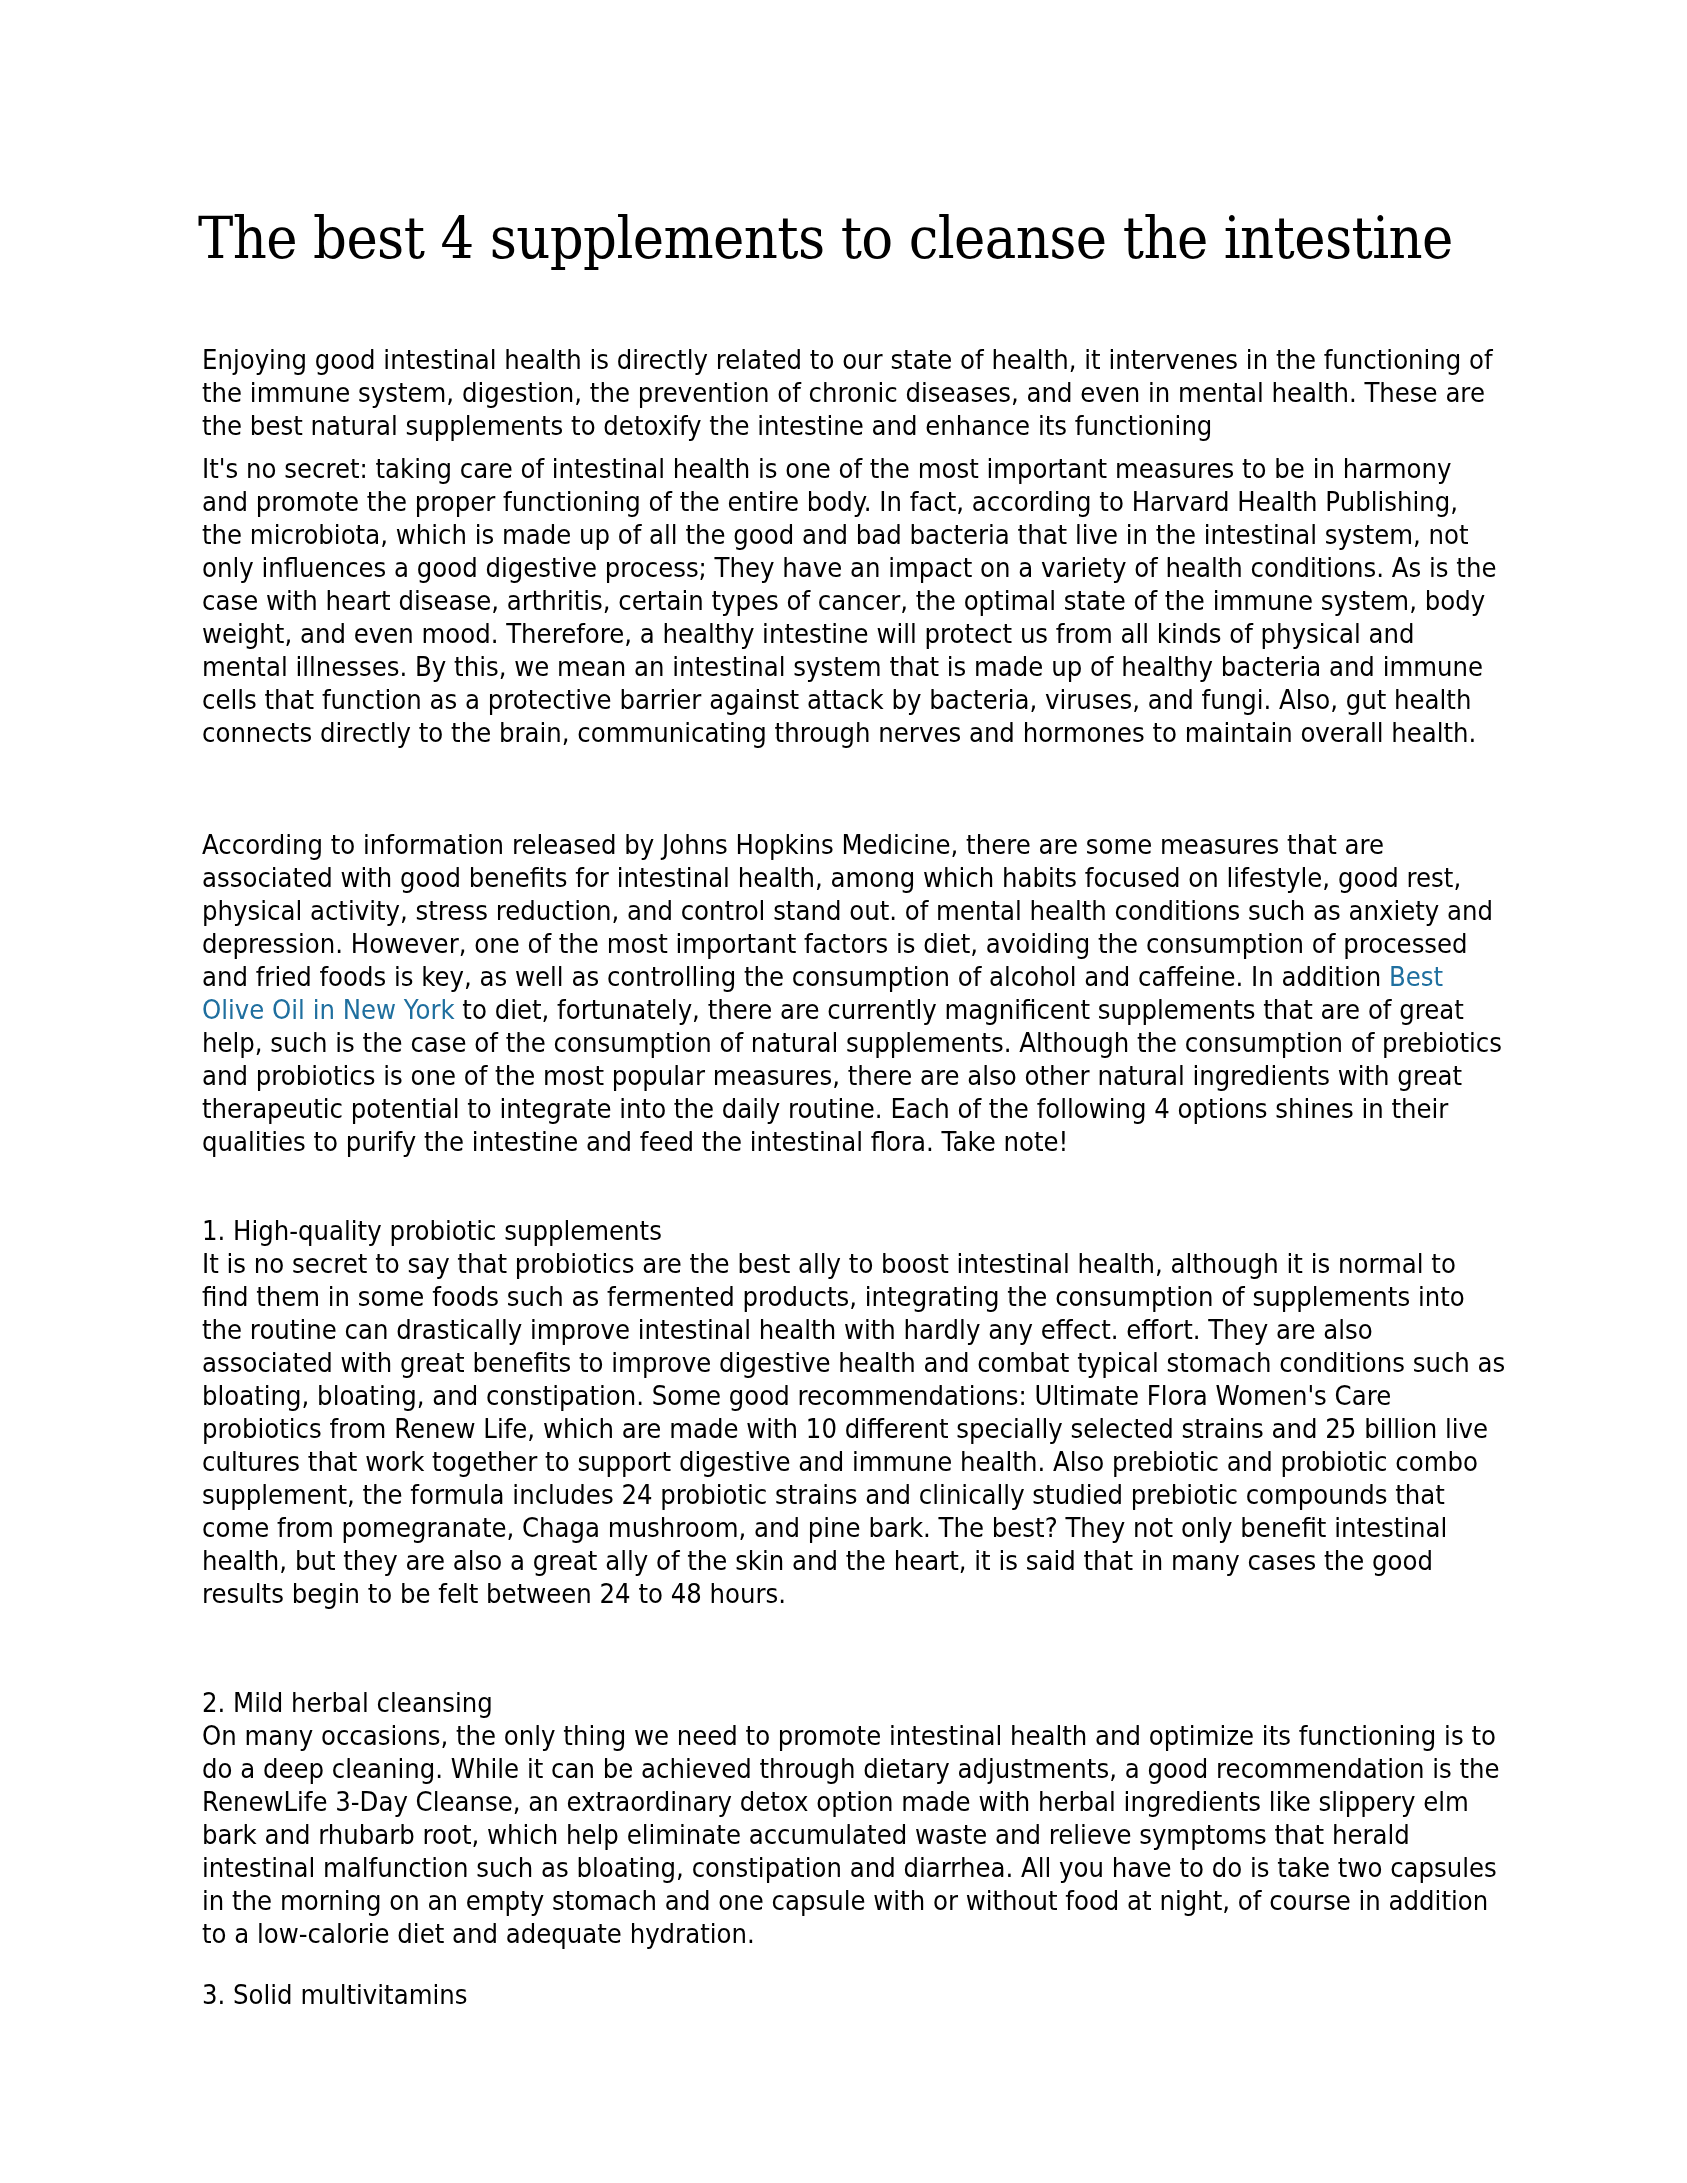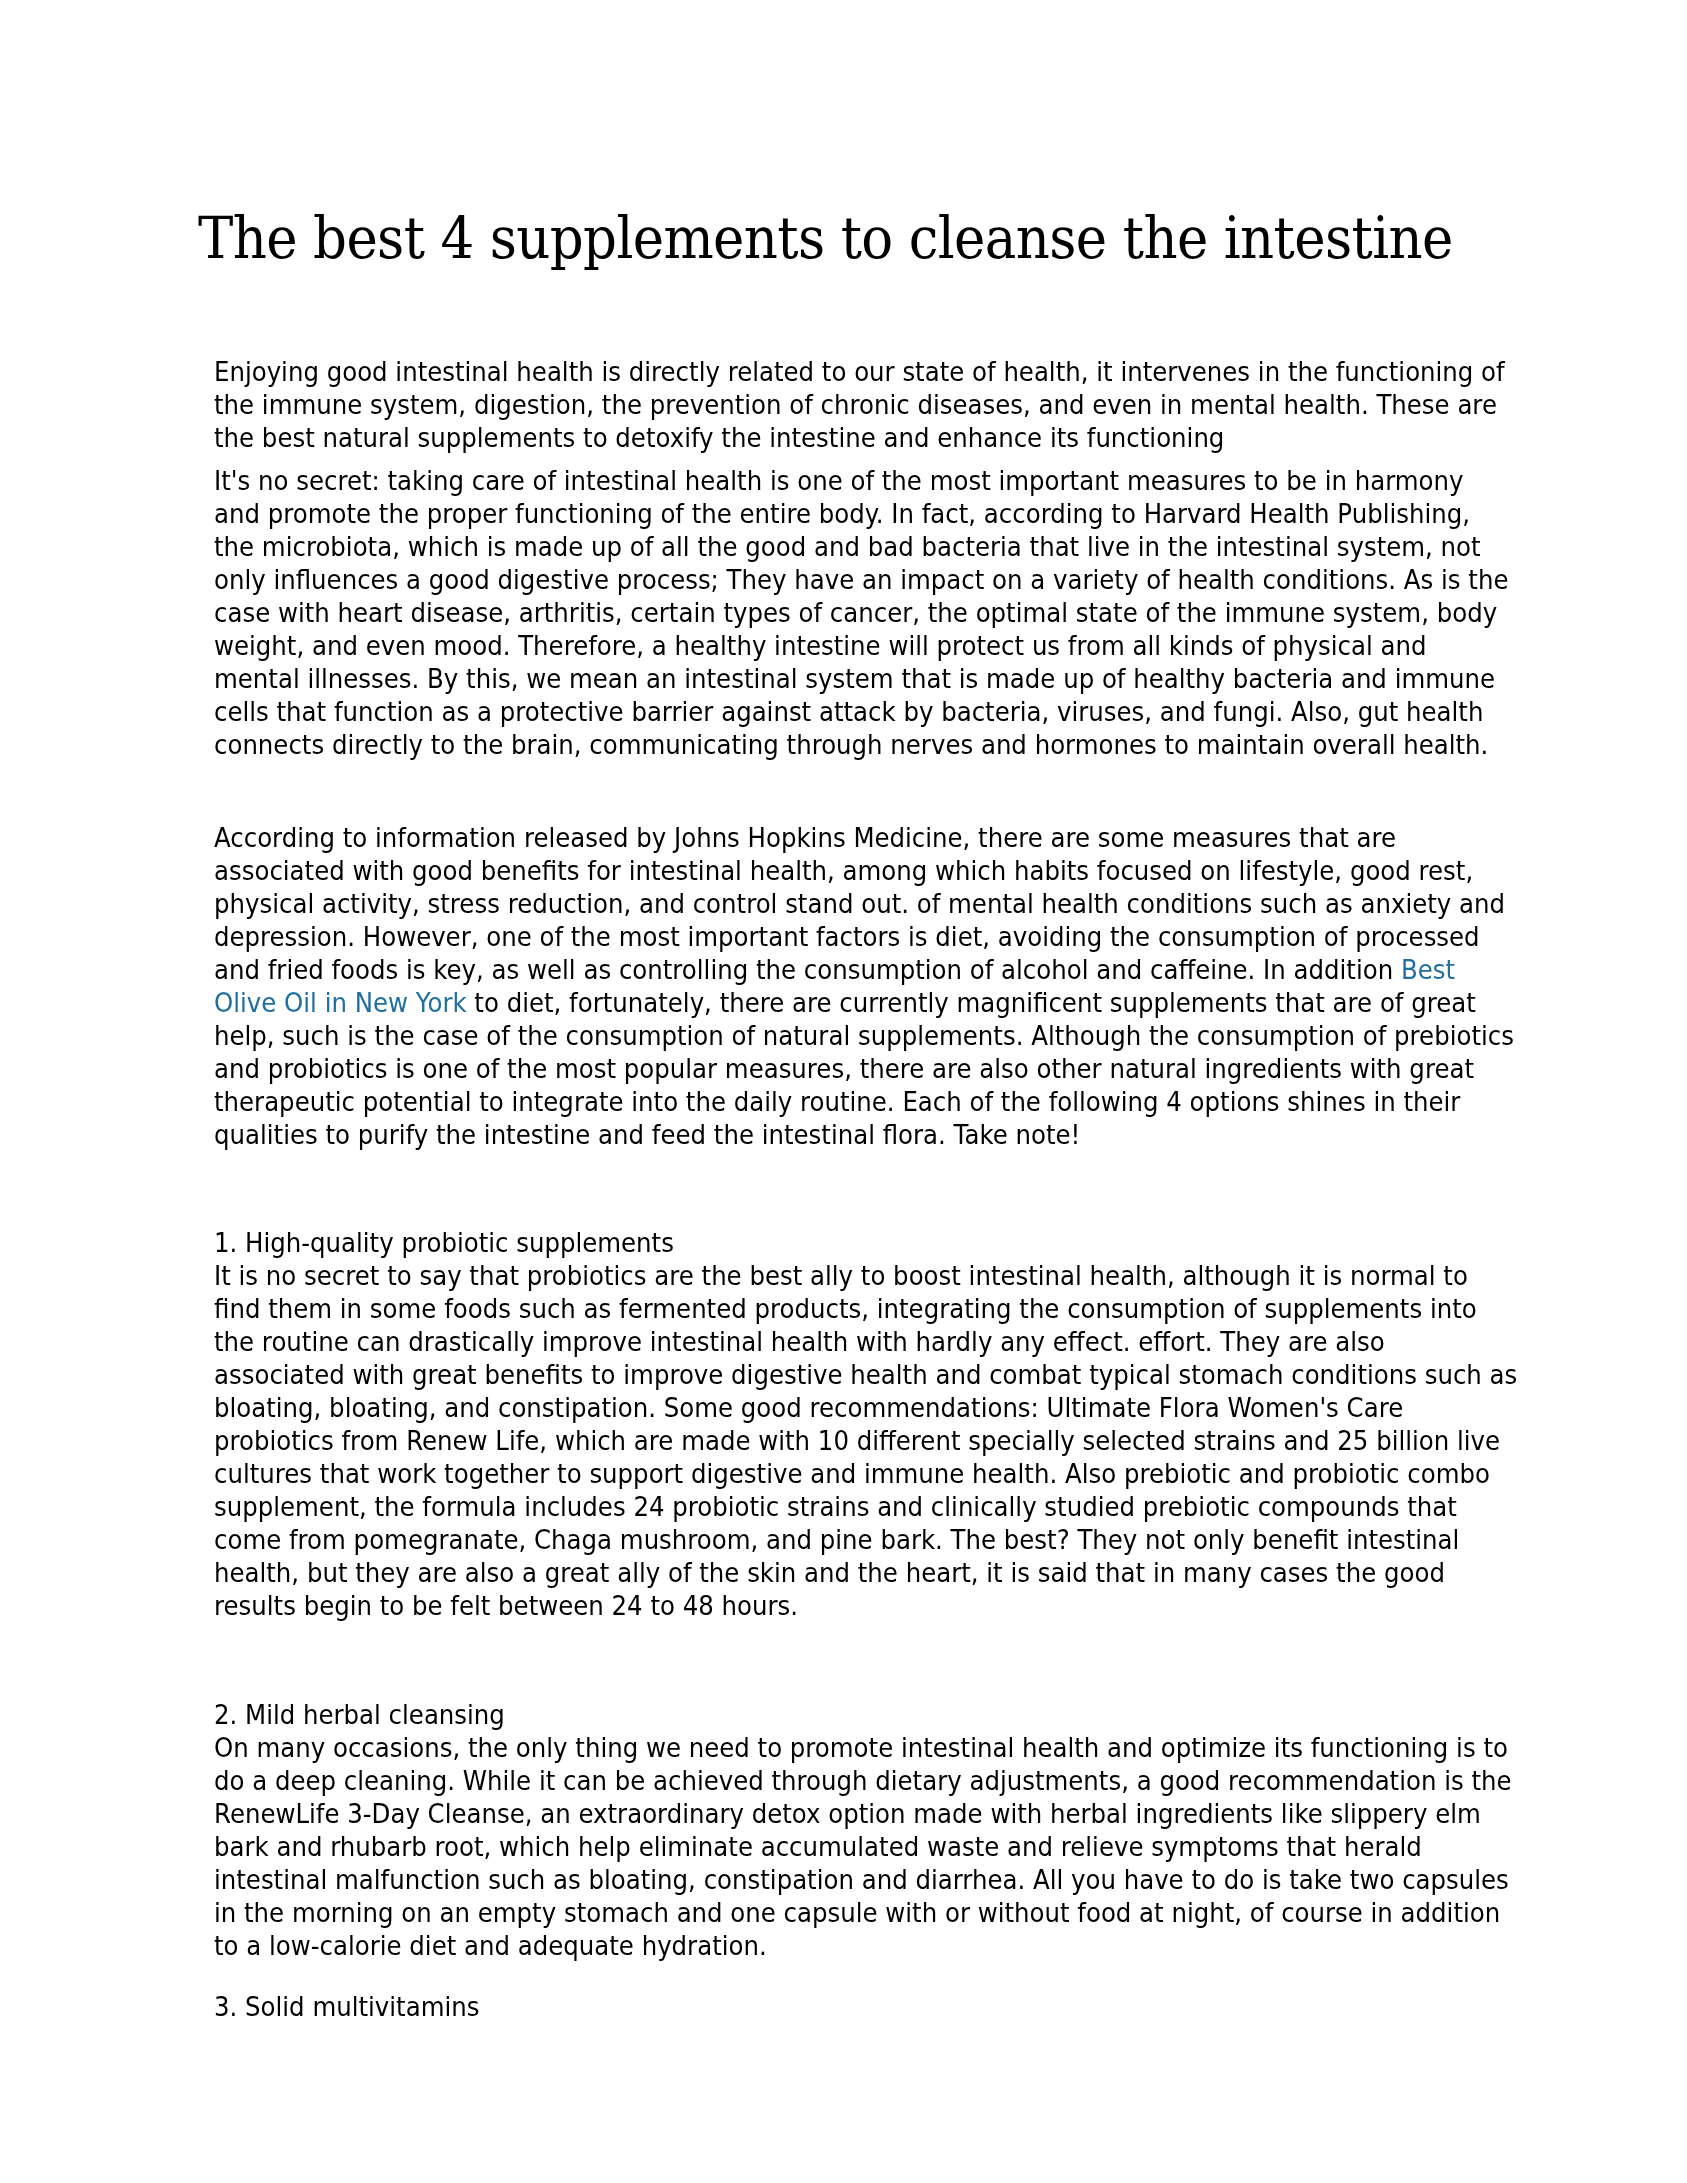--- a/index.html
+++ b/index.html
@@ -30,38 +30,38 @@
       font-size: 57px;
       line-height: 70px;
       letter-spacing: -0.7px;
       white-space: nowrap;
       transform: scaleX(0.93);
       transform-origin: left top;
     }
     .para {
       position: absolute;
       left: 0;
-      margin: 16px;
+      margin: 4px;
       font-family: "DejaVu Sans", "Liberation Sans", sans-serif;
       font-size: 27px;
       line-height: 33px;
       white-space: nowrap;
     }
     .line {
       display: block;
       transform: scaleX(0.905);
       transform-origin: left center;
     }
     .link {
       color: #1f6f9f;
       text-decoration: none;
     }
     #p1 { top: 339px; }
     #p2 { top: 448px; }
-    #p3 { top: 805px; }
+    #p3 { top: 824px; }
     #s1 { top: 1210px; }
     #s2 { top: 1682px; }
     #s3 { top: 1974px; }
   </style>
 </head>
 <body>
 
 <div class="page">
 
   <h1 class="title">The best 4 supplements to cleanse the intestine</h1>

